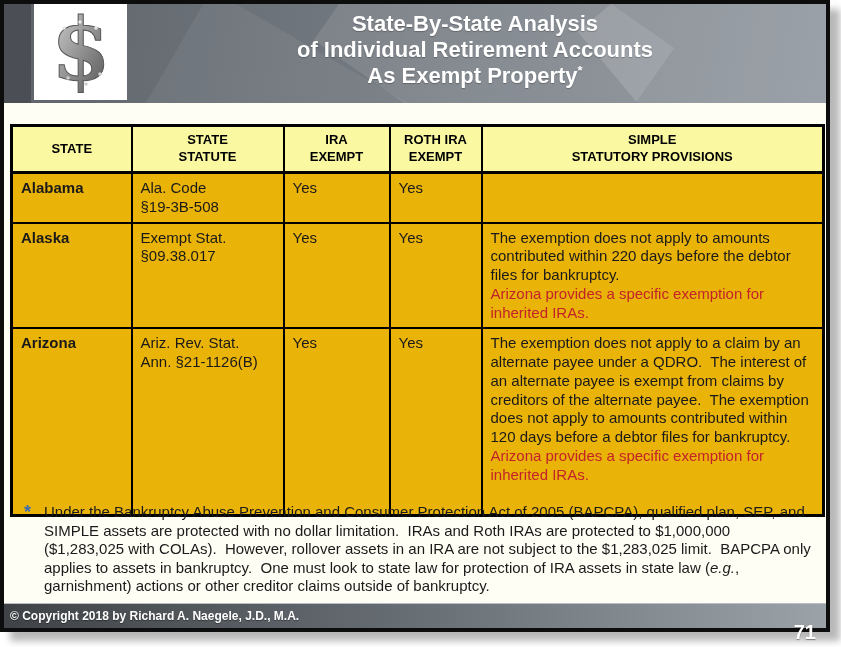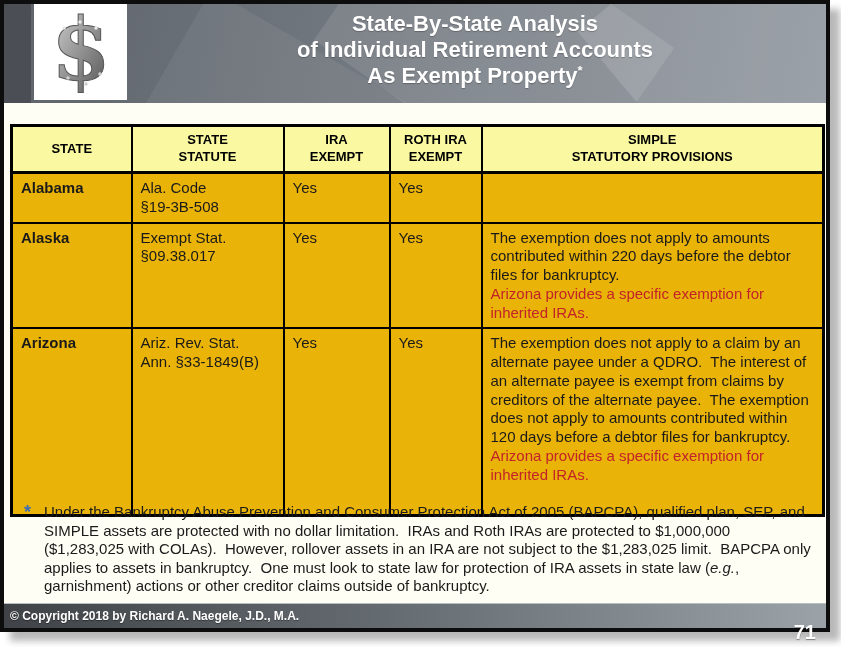--- a/index.html
+++ b/index.html
@@ -174,21 +174,21 @@
         <td class="state-cell">Alaska</td>
         <td class="statute-cell">Exempt Stat.
 §09.38.017</td>
         <td class="yes-cell">Yes</td>
         <td class="yes-cell">Yes</td>
         <td class="prov-cell"><span>The exemption does not apply to amounts contributed within 220 days before the debtor files for bankruptcy.</span><span class="prov-red">Arizona provides a specific exemption for inherited IRAs.</span></td>
       </tr>
       <tr class="row-arizona">
         <td class="state-cell">Arizona</td>
         <td class="statute-cell">Ariz. Rev. Stat.
-Ann. §33-1849(B)</td>
+Ann. §21-1126(B)</td>
         <td class="yes-cell">Yes</td>
         <td class="yes-cell">Yes</td>
         <td class="prov-cell"><span>The exemption does not apply to a claim by an alternate payee under a QDRO.  The interest of an alternate payee is exempt from claims by creditors of the alternate payee.  The exemption does not apply to amounts contributed within 120 days before a debtor files for bankruptcy.</span><span class="prov-red">Arizona provides a specific exemption for inherited IRAs.</span></td>
       </tr>
     </tbody>
   </table>
 
   <div class="footnote">
     <span class="fn-marker">*</span>
     <span class="fn-text"><span>Under the Bankruptcy Abuse Prevention and Consumer Protection Act of 2005 (BAPCPA), qualified plan, SEP, and SIMPLE assets are protected with no dollar limitation.  IRAs and Roth IRAs are protected to $1,000,000 ($1,283,025 with COLAs).  However, rollover assets in an IRA are not subject to the $1,283,025 limit.  BAPCPA only applies to assets in bankruptcy.  One must look to state law for protection of IRA assets in state law (</span><span class="fn-italic">e.g.</span><span>, garnishment) actions or other creditor claims outside of bankruptcy.</span></span>

